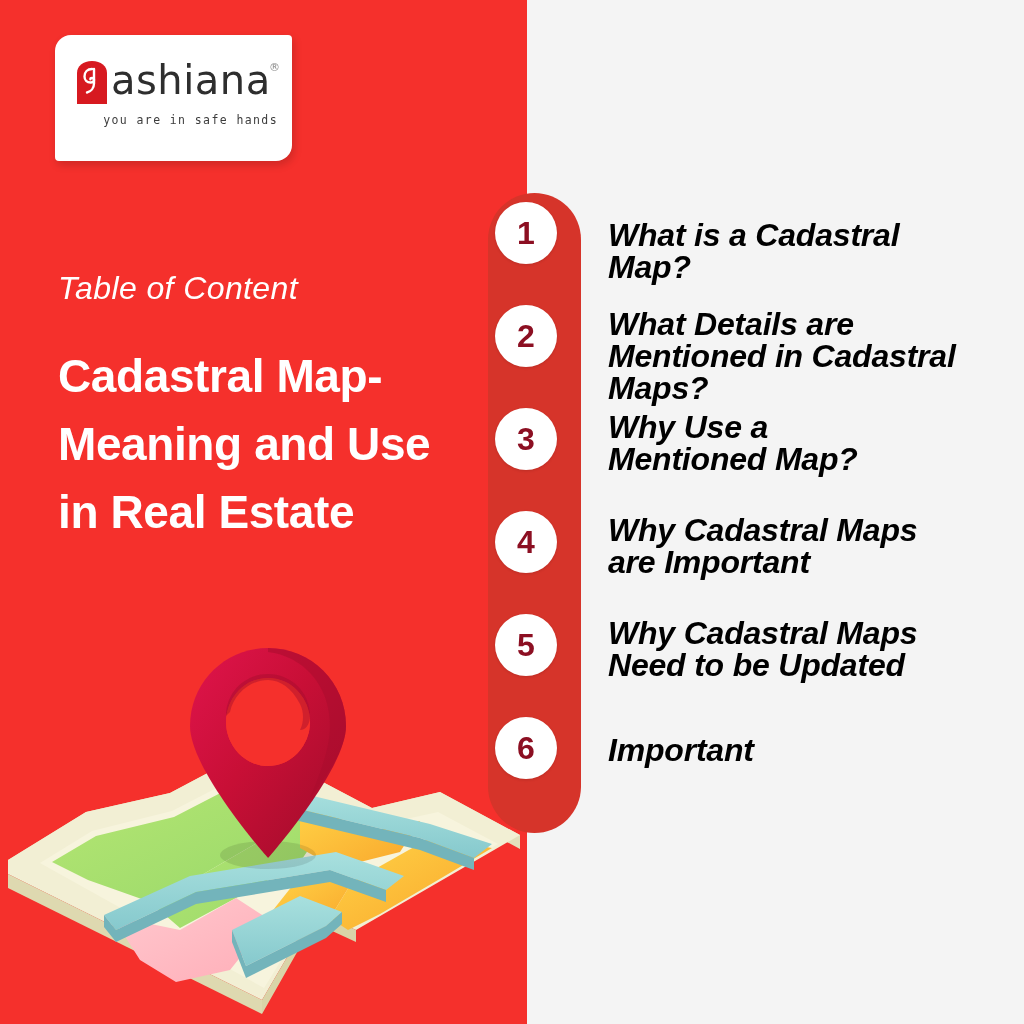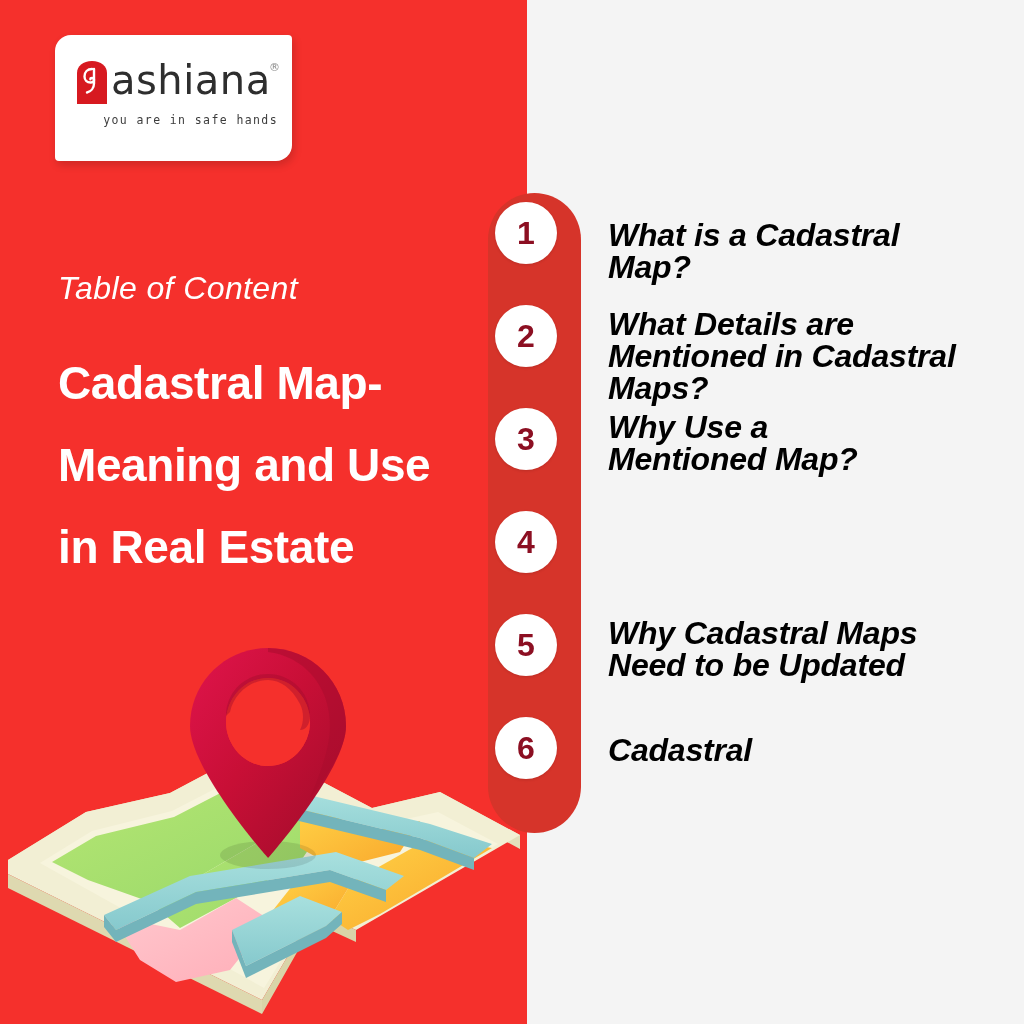--- a/index.html
+++ b/index.html
@@ -110,21 +110,21 @@
     text-align: center;
   }
   .poster-title {
     position: absolute;
     left: 58px;
     top: 342px;
     width: 400px;
     font-size: 46px;
     font-weight: bold;
     color: #ffffff;
-    line-height: 82px;
+    line-height: 68px;
     letter-spacing: -0.4px;
   }
 
   
   .map-illustration {
     position: absolute;
     left: 0px;
     top: 630px;
     width: 540px;
     height: 394px;
@@ -314,27 +314,28 @@
       <div class="toc-text">What Details are Mentioned in Cadastral Maps?</div>
     </div>
 
     <div class="toc-item" style="top:206px;">
       <div class="toc-num">3</div>
       <div class="toc-text" style="width:300px;">Why Use a Mentioned Map?</div>
     </div>
 
     <div class="toc-item" style="top:309px;">
       <div class="toc-num">4</div>
+      <div class="toc-text" style="width:350px;">Why Cadastral Maps are Important</div>
     </div>
 
     <div class="toc-item" style="top:412px;">
       <div class="toc-num">5</div>
       <div class="toc-text">Why Cadastral Maps Need to be Updated</div>
     </div>
 
     <div class="toc-item single" style="top:515px;">
       <div class="toc-num">6</div>
-      <div class="toc-text">Cadastral</div>
+      <div class="toc-text">Important</div>
     </div>
 
   </div>
 
 </div>
 
 </body></html>

